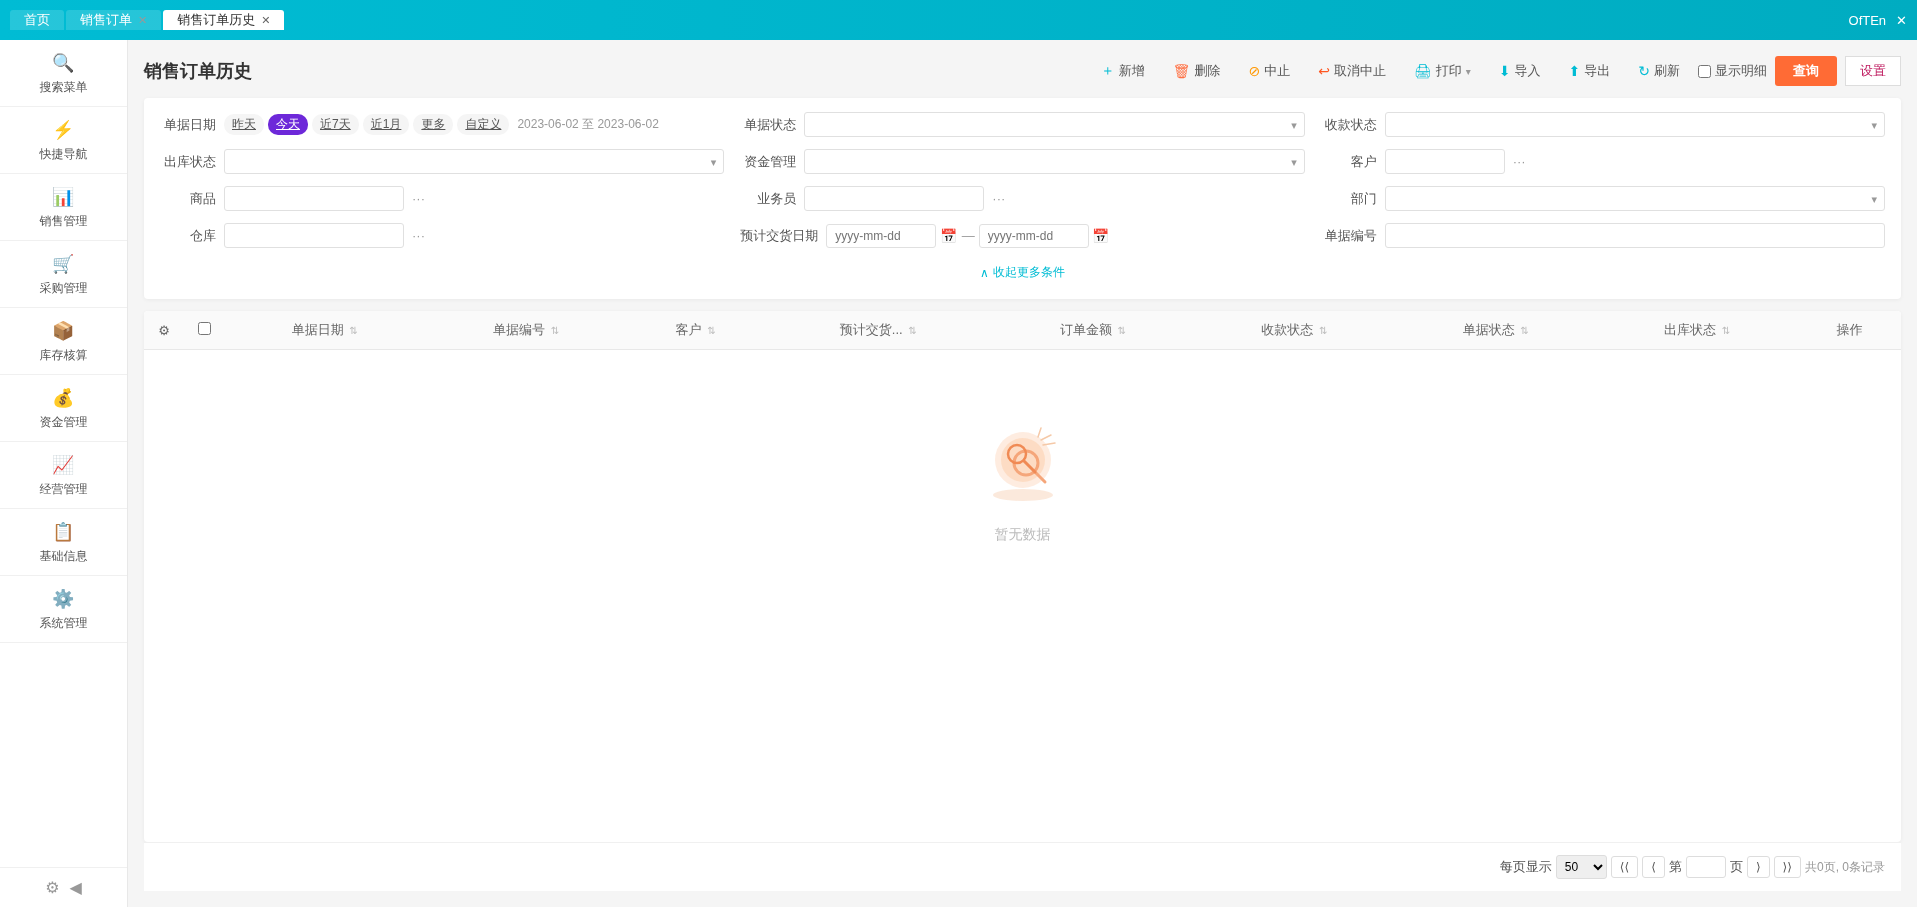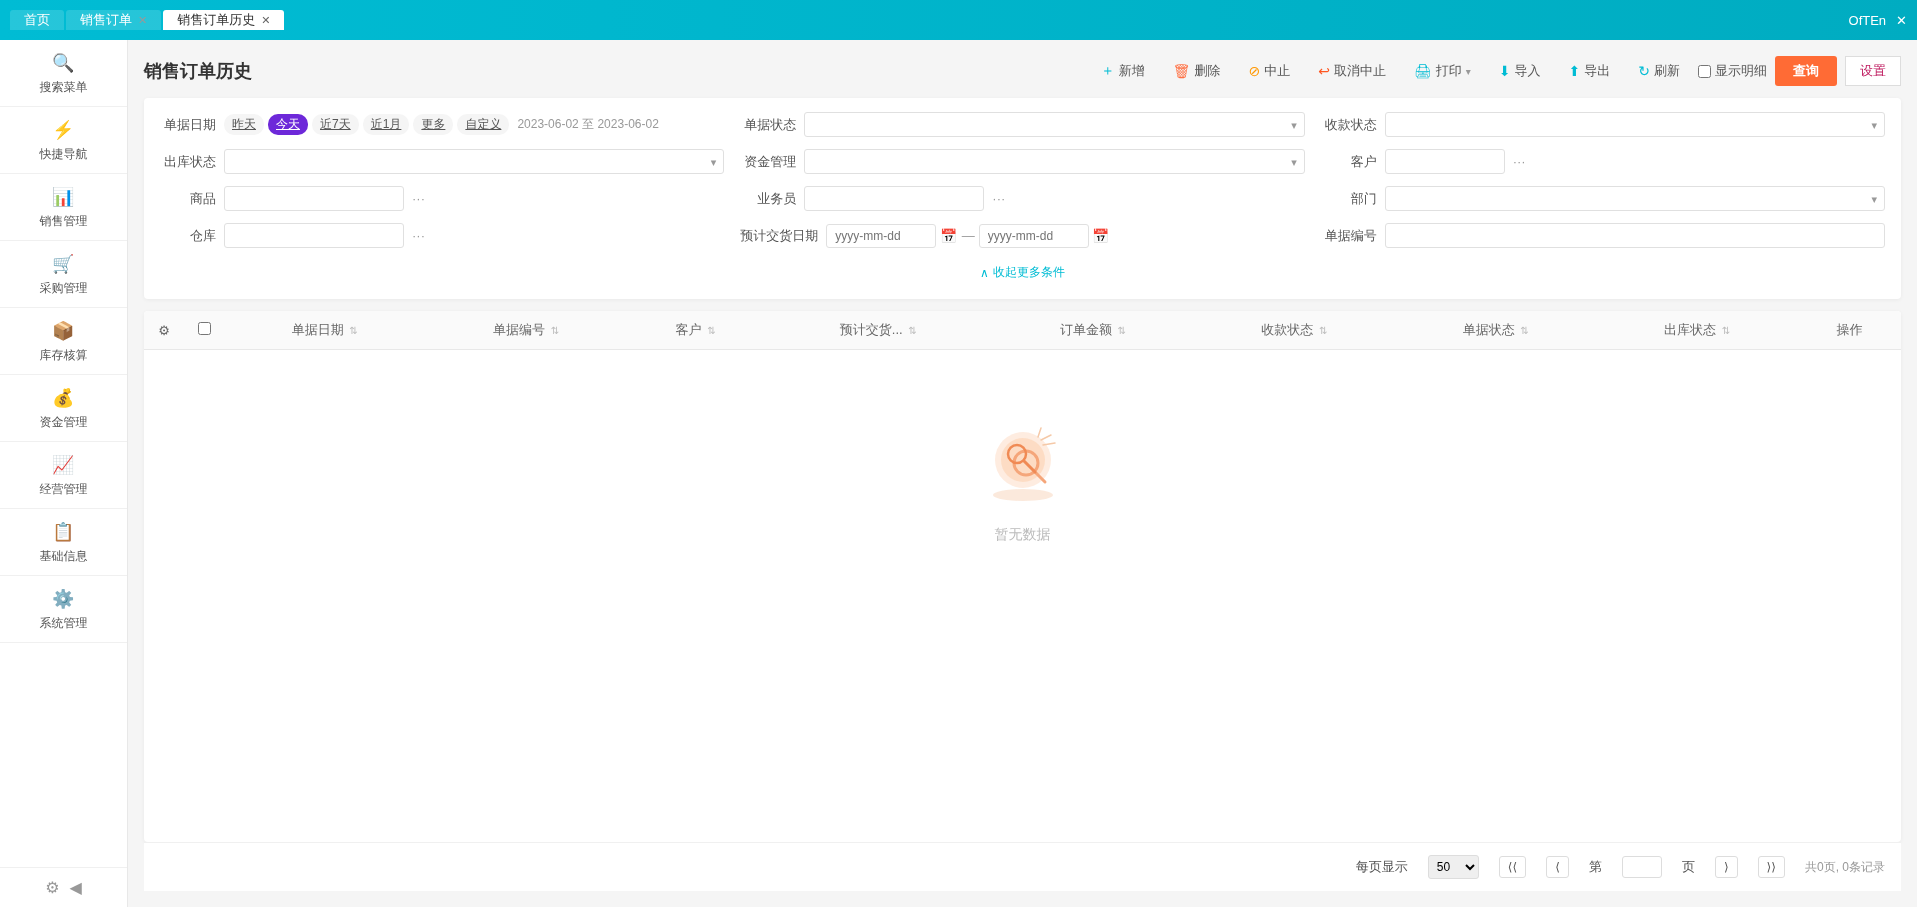--- a/index.html
+++ b/index.html
@@ -331,21 +331,21 @@
     }
 
     
     .pagination {
       display: flex;
       align-items: center;
       justify-content: flex-end;
       padding: 12px 16px;
       background: white;
       border-top: 1px solid #f0f0f0;
-      gap: 20px;
+      gap: 4px;
       font-size: 13px;
       color: #555;
       flex-shrink: 0;
     }
     .pagination select {
       border: 1px solid #ddd;
       border-radius: 3px;
       padding: 3px 4px;
       font-size: 12px;
     }

